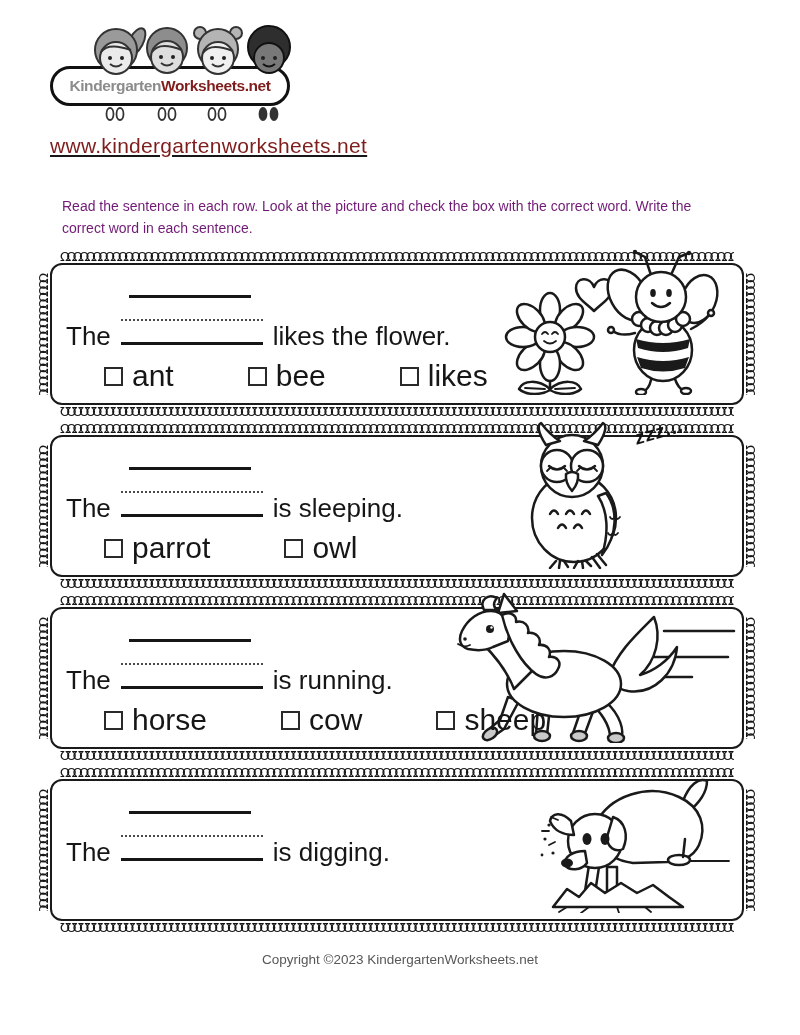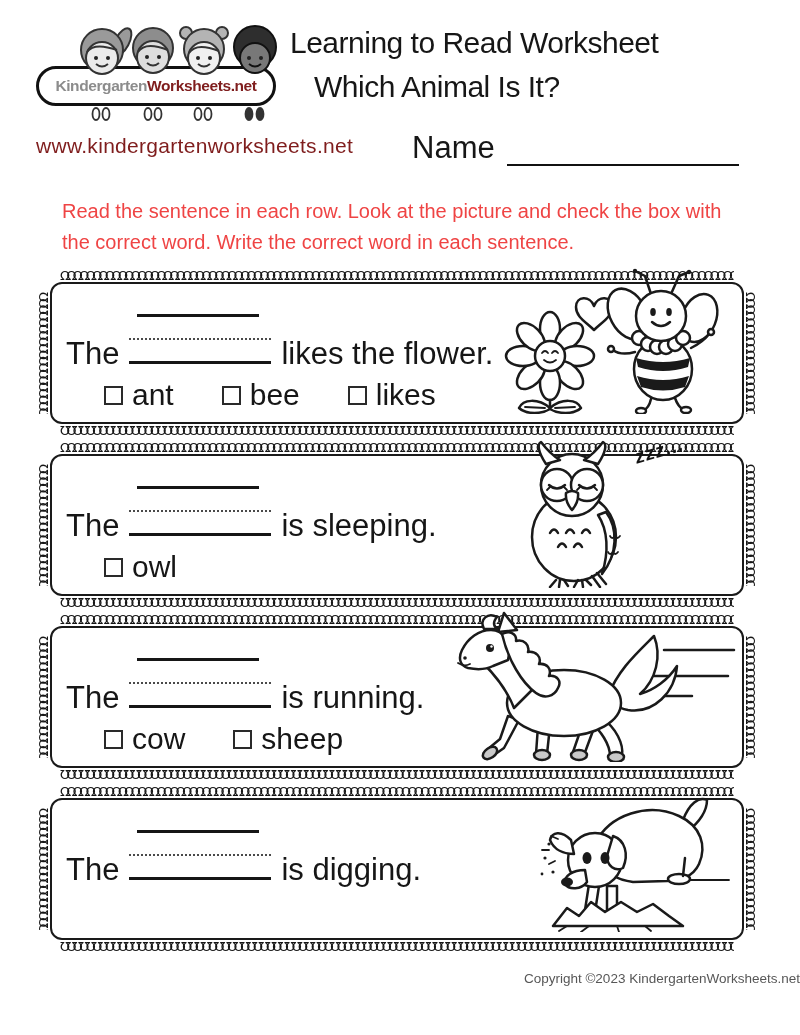--- a/index.html
+++ b/index.html
@@ -5,21 +5,21 @@
   * { margin:0; padding:0; box-sizing:border-box; }
   html,body { background:#fff; }
   body {
     width:800px; height:1035px; overflow:hidden; position:relative;
     font-family:"Liberation Sans","DejaVu Sans",sans-serif; color:#161616;
     padding-top:14px;
   }
 
   
   .header { display:flex; height:168px; }
-  .logo-wrap { width:290px; position:relative; padding-left:36px; }
+  .logo-wrap { width:290px; position:relative; padding-left:50px;text-decoration:underline; }
   .logo { position:relative; width:245px; height:120px; }
   .logo svg { position:absolute; top:0; left:2px; z-index:2; }
   .logo-pill {
     position:absolute; top:52px; left:0; width:240px; height:40px; z-index:1;
     border:3px solid #111; border-radius:22px; background:#fff;
     display:flex; align-items:center; justify-content:center;
     font-weight:bold; font-size:15.5px; letter-spacing:-0.4px; white-space:nowrap;
   }
   .brand-gray { color:#8c8c8c; }
   .brand-black { color:#7f1d1d; }
@@ -30,72 +30,72 @@
 
   .title-block { flex:1; padding-top:12px; }
   .ws-title { font-size:30px; letter-spacing:-0.5px; }
   .ws-subtitle { font-size:30px; letter-spacing:-0.5px; margin:10px 0 0 24px; }
   .name-row { display:flex; align-items:flex-end; margin:26px 0 0 122px; }
   .name-label { font-size:31px; }
   .name-line { width:232px; border-bottom:2.5px solid #111; height:30px; margin-left:12px; }
 
   
   .instructions {
-    margin:14px 70px 0 62px; font-size:20px; line-height:1.55; color:#ef4444;
+    margin:14px 70px 0 62px; font-size:14px; line-height:1.55; color:#701a75;
   }
 
   
   .rows-area { margin-top:24px; }
   .row-box {
     position:relative; margin:0 56px 30px 50px; height:142px;
     border:2.5px solid #1a1a1a; border-radius:12px; background:#fff;
   }
   .loops {
     position:absolute; color:#161616; font-family:"DejaVu Sans",sans-serif;
     font-size:13px; letter-spacing:-3.5px; overflow:hidden; white-space:nowrap;
     pointer-events:none; user-select:none;
   }
   .loops-h { left:8px; right:8px; height:14px; line-height:13px; }
   .loops-top { top:-15px; }
   .loops-bottom { bottom:-15px; transform:scaleY(-1); }
   .loops-v { top:8px; bottom:8px; width:14px; writing-mode:vertical-rl; line-height:14px; }
   .loops-left { left:-15px; transform:scaleX(-1); }
   .loops-right { right:-15px; }
 
-  .sentence { position:absolute; left:14px; top:30px; font-size:31px; white-space:nowrap; z-index:3; }
+  .sentence { position:absolute; left:14px; top:30px; font-size:26px; white-space:nowrap; z-index:3; }
   .blank {
     display:inline-block; width:142px; height:50px; position:relative;
     border-bottom:3px solid #161616; margin:0 10px;
   }
   .blank i { display:block; position:absolute; }
   .bl-top { top:0; left:8px; right:12px; border-top:3px solid #161616; }
   .bl-mid { top:24px; left:0; right:0; border-top:2px dotted #4a4a4a; }
 
-  .options { position:absolute; left:52px; top:94px; display:flex; gap:48px; z-index:3; }
+  .options { position:absolute; left:52px; top:94px; display:flex; gap:74px; z-index:3; }
   .opt { display:flex; align-items:center; font-size:30px; }
   .cb { width:19px; height:19px; border:2.5px solid #2a2a2a; background:#fff; margin-right:9px; flex:none; }
 
   .illus { position:absolute; z-index:1; }
   .illus-1 { right:12px; bottom:4px; }
   .illus-2 { right:60px; bottom:2px; }
   .illus-3 { right:4px; bottom:0; }
   .illus-4 { right:10px; bottom:2px; }
   .zzz {
     position:absolute; top:2px; right:-2px; font-size:19px; font-weight:bold;
     font-style:italic; transform:rotate(-16deg); letter-spacing:1px; color:#141414;
   }
 
   .art * { stroke:#1a1a1a; stroke-width:2.5; fill:#fff; stroke-linecap:round; stroke-linejoin:round; }
   .art .ink { fill:#1a1a1a; stroke:none; }
   .art .nf { fill:none; }
   .art .thin { stroke-width:1.8; fill:none; }
   .art .gray { fill:#c9c9c9; }
 
   
-  .footer { text-align:right; margin-top:12px; font-size:13.5px; color:#575757; line-height:1.4; }
+  .footer { text-align:center; margin-top:12px; font-size:13.5px; color:#575757; line-height:1.4; }
 </style>
 </head>
 <body>
 
 <div class="header">
   <div class="logo-wrap">
     <div class="logo">
       <svg class="lg" width="240" height="112" viewBox="0 0 240 112">
 
         <g>
@@ -148,28 +148,20 @@
         </g>
       </svg>
       <div class="logo-pill">
         <span class="brand-gray">Kindergarten</span>
           <span class="brand-black">Worksheets.net</span>
       </div>
     </div>
     <div class="logo-url">www.kindergartenworksheets.net</div>
   </div>
 
-  <div class="title-block">
-    <div class="ws-title">Learning to Read Worksheet</div>
-    <div class="ws-subtitle">Which Animal Is It?</div>
-    <div class="name-row">
-      <span class="name-label">Name</span>
-      <span class="name-line"></span>
-    </div>
-  </div>
 </div>
 
 <div class="instructions">Read the sentence in each row. Look at the picture and check the box with the correct word. Write the correct word in each sentence.</div>
 
 <div class="rows-area">
 
   <section class="row-box">
     <span class="loops loops-h loops-top">ΩΩΩΩΩΩΩΩΩΩΩΩΩΩΩΩΩΩΩΩΩΩΩΩΩΩΩΩΩΩΩΩΩΩΩΩΩΩΩΩΩΩΩΩΩΩΩΩΩΩΩΩΩΩΩΩΩΩΩΩΩΩΩΩΩΩΩΩΩΩΩΩΩΩΩΩΩΩΩΩΩΩΩΩΩΩΩΩΩΩΩΩΩΩΩΩΩΩΩΩΩΩΩΩΩΩΩΩΩΩΩΩΩΩΩΩΩΩΩΩΩΩΩΩΩΩΩΩΩΩΩΩΩΩΩΩΩΩΩΩΩΩΩΩΩΩΩΩΩΩ</span>
     <span class="loops loops-h loops-bottom">ΩΩΩΩΩΩΩΩΩΩΩΩΩΩΩΩΩΩΩΩΩΩΩΩΩΩΩΩΩΩΩΩΩΩΩΩΩΩΩΩΩΩΩΩΩΩΩΩΩΩΩΩΩΩΩΩΩΩΩΩΩΩΩΩΩΩΩΩΩΩΩΩΩΩΩΩΩΩΩΩΩΩΩΩΩΩΩΩΩΩΩΩΩΩΩΩΩΩΩΩΩΩΩΩΩΩΩΩΩΩΩΩΩΩΩΩΩΩΩΩΩΩΩΩΩΩΩΩΩΩΩΩΩΩΩΩΩΩΩΩΩΩΩΩΩΩΩΩΩΩ</span>
     <span class="loops loops-v loops-left">ΩΩΩΩΩΩΩΩΩΩΩΩΩΩΩΩΩΩΩΩΩΩΩΩΩΩΩΩΩΩΩΩΩΩΩΩΩΩΩΩ</span>
@@ -250,20 +242,24 @@
     <span class="loops loops-h loops-top">ΩΩΩΩΩΩΩΩΩΩΩΩΩΩΩΩΩΩΩΩΩΩΩΩΩΩΩΩΩΩΩΩΩΩΩΩΩΩΩΩΩΩΩΩΩΩΩΩΩΩΩΩΩΩΩΩΩΩΩΩΩΩΩΩΩΩΩΩΩΩΩΩΩΩΩΩΩΩΩΩΩΩΩΩΩΩΩΩΩΩΩΩΩΩΩΩΩΩΩΩΩΩΩΩΩΩΩΩΩΩΩΩΩΩΩΩΩΩΩΩΩΩΩΩΩΩΩΩΩΩΩΩΩΩΩΩΩΩΩΩΩΩΩΩΩΩΩΩΩΩ</span>
     <span class="loops loops-h loops-bottom">ΩΩΩΩΩΩΩΩΩΩΩΩΩΩΩΩΩΩΩΩΩΩΩΩΩΩΩΩΩΩΩΩΩΩΩΩΩΩΩΩΩΩΩΩΩΩΩΩΩΩΩΩΩΩΩΩΩΩΩΩΩΩΩΩΩΩΩΩΩΩΩΩΩΩΩΩΩΩΩΩΩΩΩΩΩΩΩΩΩΩΩΩΩΩΩΩΩΩΩΩΩΩΩΩΩΩΩΩΩΩΩΩΩΩΩΩΩΩΩΩΩΩΩΩΩΩΩΩΩΩΩΩΩΩΩΩΩΩΩΩΩΩΩΩΩΩΩΩΩΩ</span>
     <span class="loops loops-v loops-left">ΩΩΩΩΩΩΩΩΩΩΩΩΩΩΩΩΩΩΩΩΩΩΩΩΩΩΩΩΩΩΩΩΩΩΩΩΩΩΩΩ</span>
     <span class="loops loops-v loops-right">ΩΩΩΩΩΩΩΩΩΩΩΩΩΩΩΩΩΩΩΩΩΩΩΩΩΩΩΩΩΩΩΩΩΩΩΩΩΩΩΩ</span>
     <div class="sentence">
       <span>The</span><span class="blank"><i class="bl-top"></i><i class="bl-mid"></i></span><span>is sleeping.</span>
     </div>
     <div class="options">
       <label class="opt">
           <span class="cb"></span>
+          <span>parrot</span>
+        </label>
+      <label class="opt">
+          <span class="cb"></span>
           <span>owl</span>
         </label>
     </div>
     <div class="illus illus-2">
       <span class="zzz">zzz...</span>
       <svg class="art" width="180" height="150" viewBox="0 0 180 150">
         <g>
           <ellipse cx="72" cy="99" rx="42" ry="44"></ellipse>
           <circle cx="70" cy="47" r="31"></circle>
           <path d="M44,26 C36,14 35,6 39,4 C45,12 53,19 58,22 Z"></path>
@@ -289,20 +285,24 @@
 
   <section class="row-box">
     <span class="loops loops-h loops-top">ΩΩΩΩΩΩΩΩΩΩΩΩΩΩΩΩΩΩΩΩΩΩΩΩΩΩΩΩΩΩΩΩΩΩΩΩΩΩΩΩΩΩΩΩΩΩΩΩΩΩΩΩΩΩΩΩΩΩΩΩΩΩΩΩΩΩΩΩΩΩΩΩΩΩΩΩΩΩΩΩΩΩΩΩΩΩΩΩΩΩΩΩΩΩΩΩΩΩΩΩΩΩΩΩΩΩΩΩΩΩΩΩΩΩΩΩΩΩΩΩΩΩΩΩΩΩΩΩΩΩΩΩΩΩΩΩΩΩΩΩΩΩΩΩΩΩΩΩΩΩ</span>
     <span class="loops loops-h loops-bottom">ΩΩΩΩΩΩΩΩΩΩΩΩΩΩΩΩΩΩΩΩΩΩΩΩΩΩΩΩΩΩΩΩΩΩΩΩΩΩΩΩΩΩΩΩΩΩΩΩΩΩΩΩΩΩΩΩΩΩΩΩΩΩΩΩΩΩΩΩΩΩΩΩΩΩΩΩΩΩΩΩΩΩΩΩΩΩΩΩΩΩΩΩΩΩΩΩΩΩΩΩΩΩΩΩΩΩΩΩΩΩΩΩΩΩΩΩΩΩΩΩΩΩΩΩΩΩΩΩΩΩΩΩΩΩΩΩΩΩΩΩΩΩΩΩΩΩΩΩΩΩ</span>
     <span class="loops loops-v loops-left">ΩΩΩΩΩΩΩΩΩΩΩΩΩΩΩΩΩΩΩΩΩΩΩΩΩΩΩΩΩΩΩΩΩΩΩΩΩΩΩΩ</span>
     <span class="loops loops-v loops-right">ΩΩΩΩΩΩΩΩΩΩΩΩΩΩΩΩΩΩΩΩΩΩΩΩΩΩΩΩΩΩΩΩΩΩΩΩΩΩΩΩ</span>
     <div class="sentence">
       <span>The</span><span class="blank"><i class="bl-top"></i><i class="bl-mid"></i></span><span>is running.</span>
     </div>
     <div class="options">
+      <label class="opt">
+          <span class="cb"></span>
+          <span>horse</span>
+        </label>
       <label class="opt">
           <span class="cb"></span>
           <span>cow</span>
         </label>
       <label class="opt">
           <span class="cb"></span>
           <span>sheep</span>
         </label>
     </div>
     <div class="illus illus-3">

